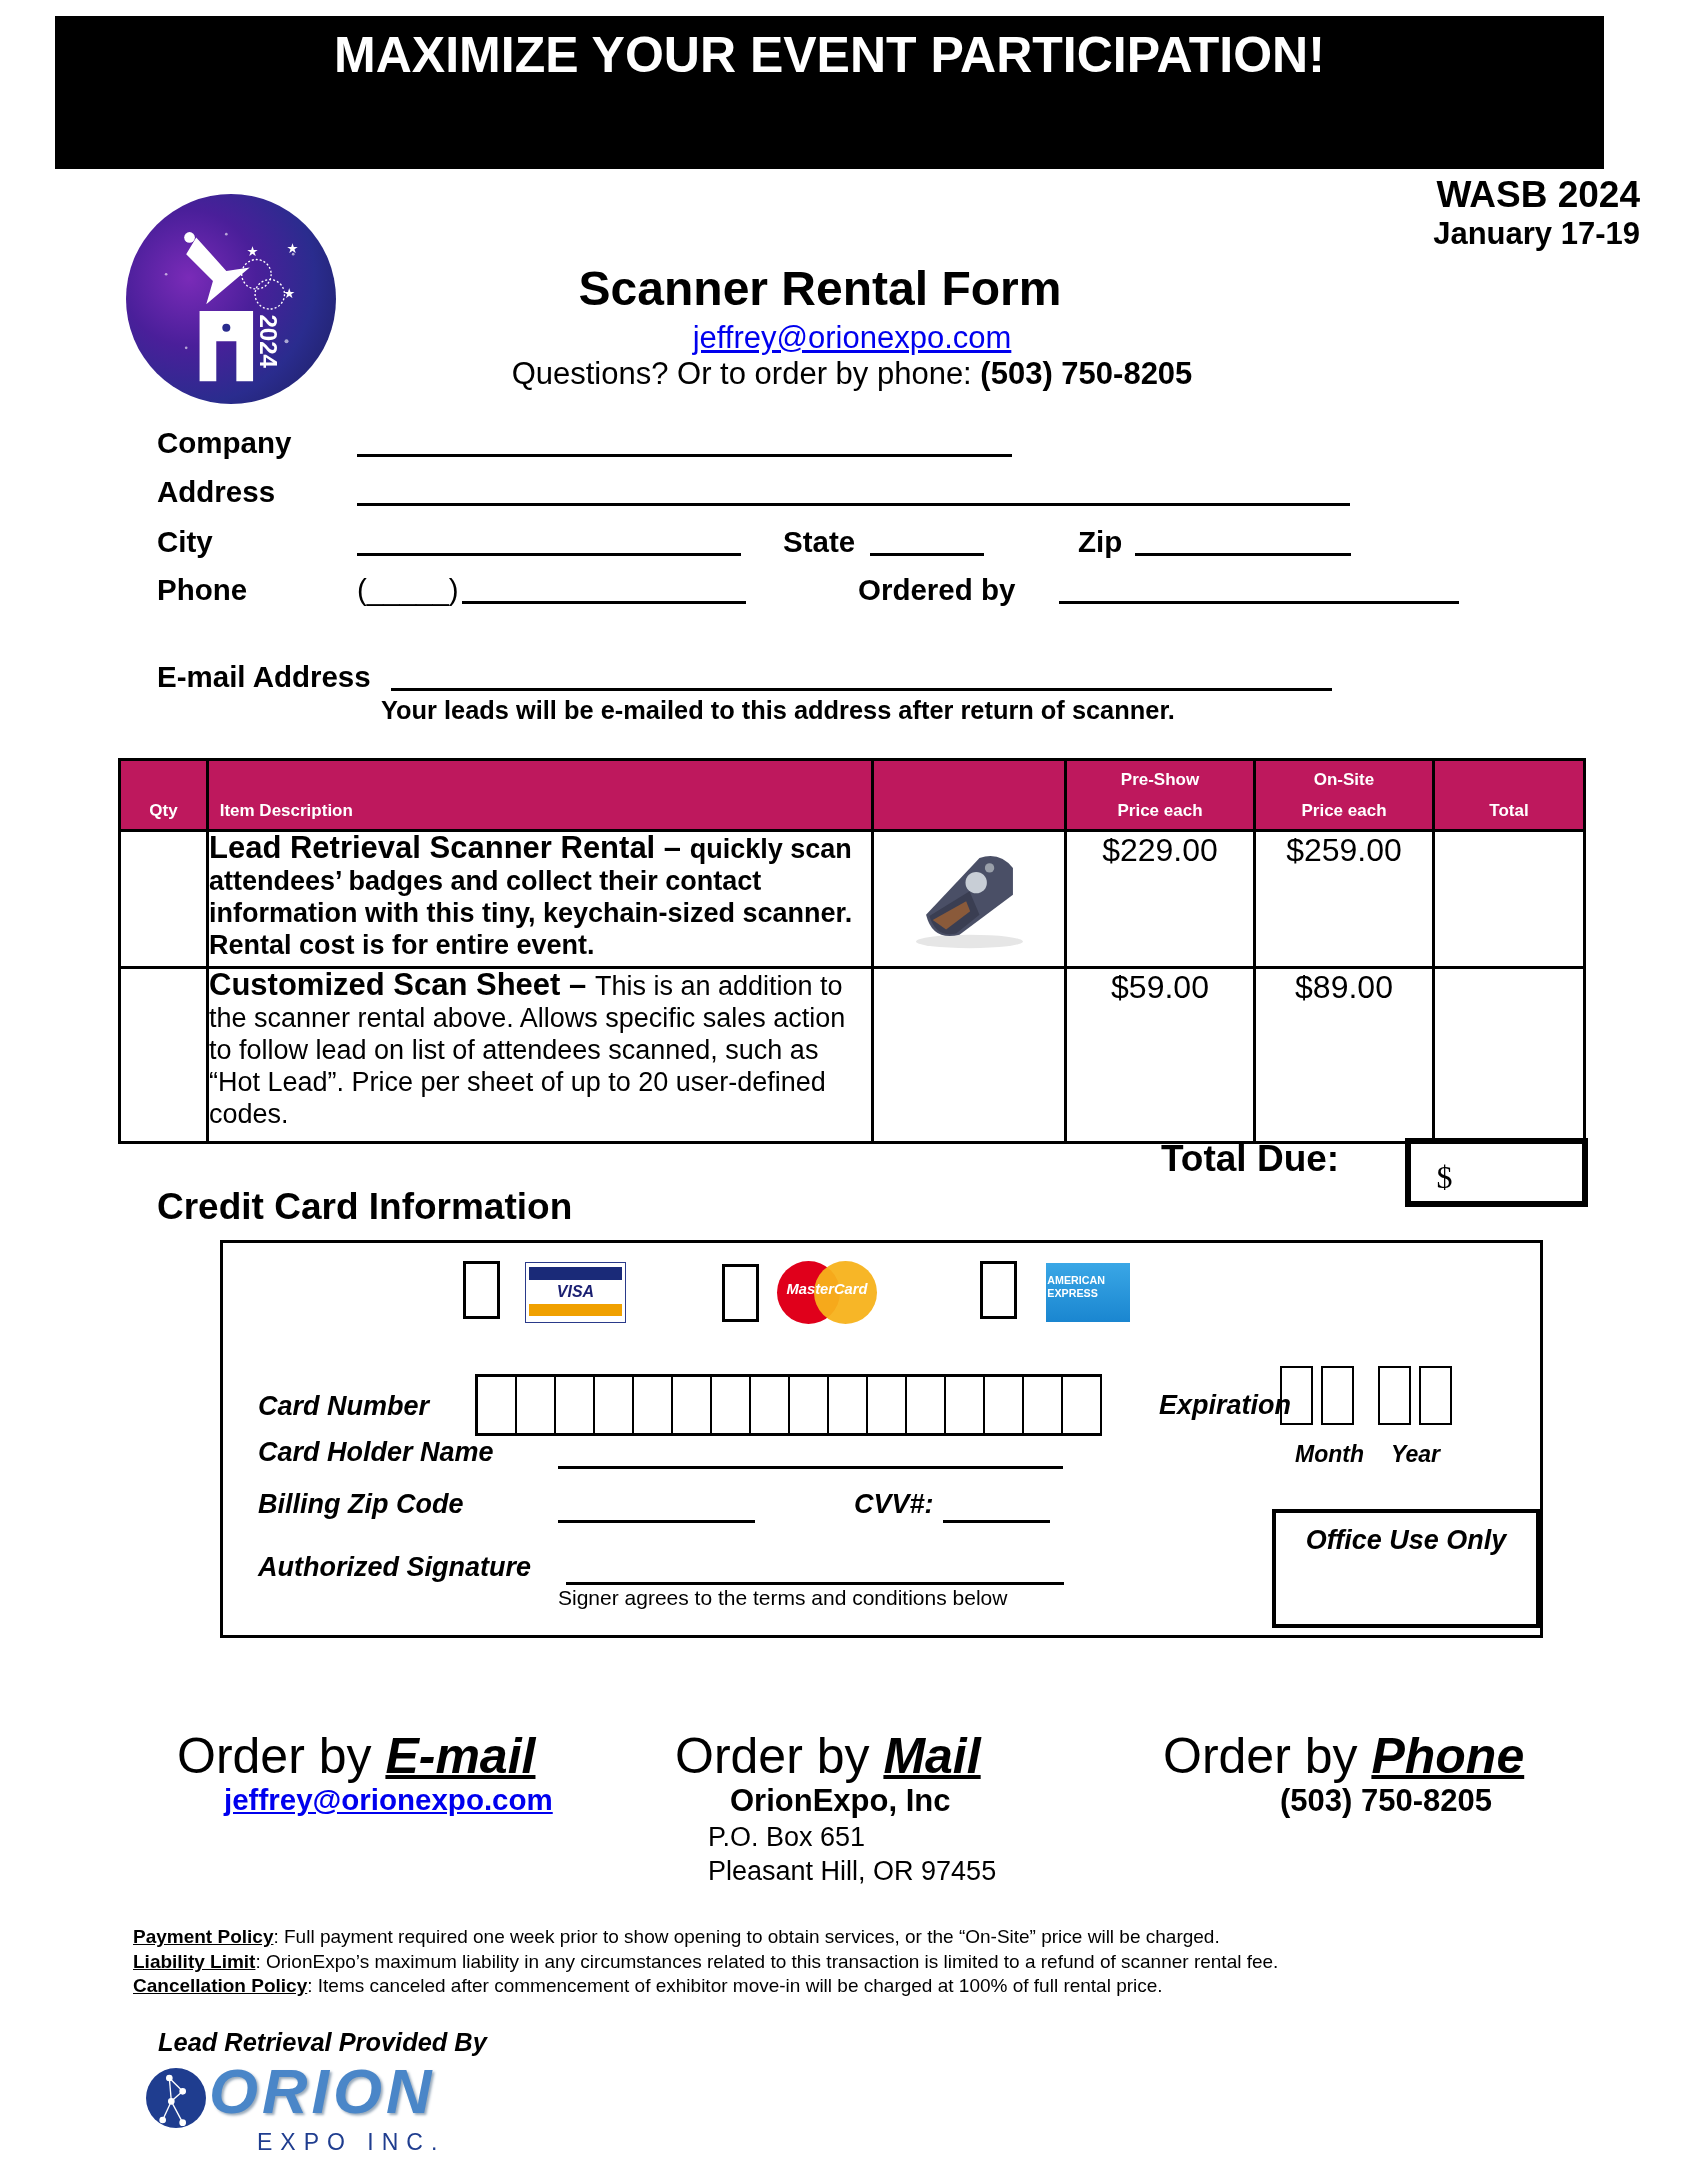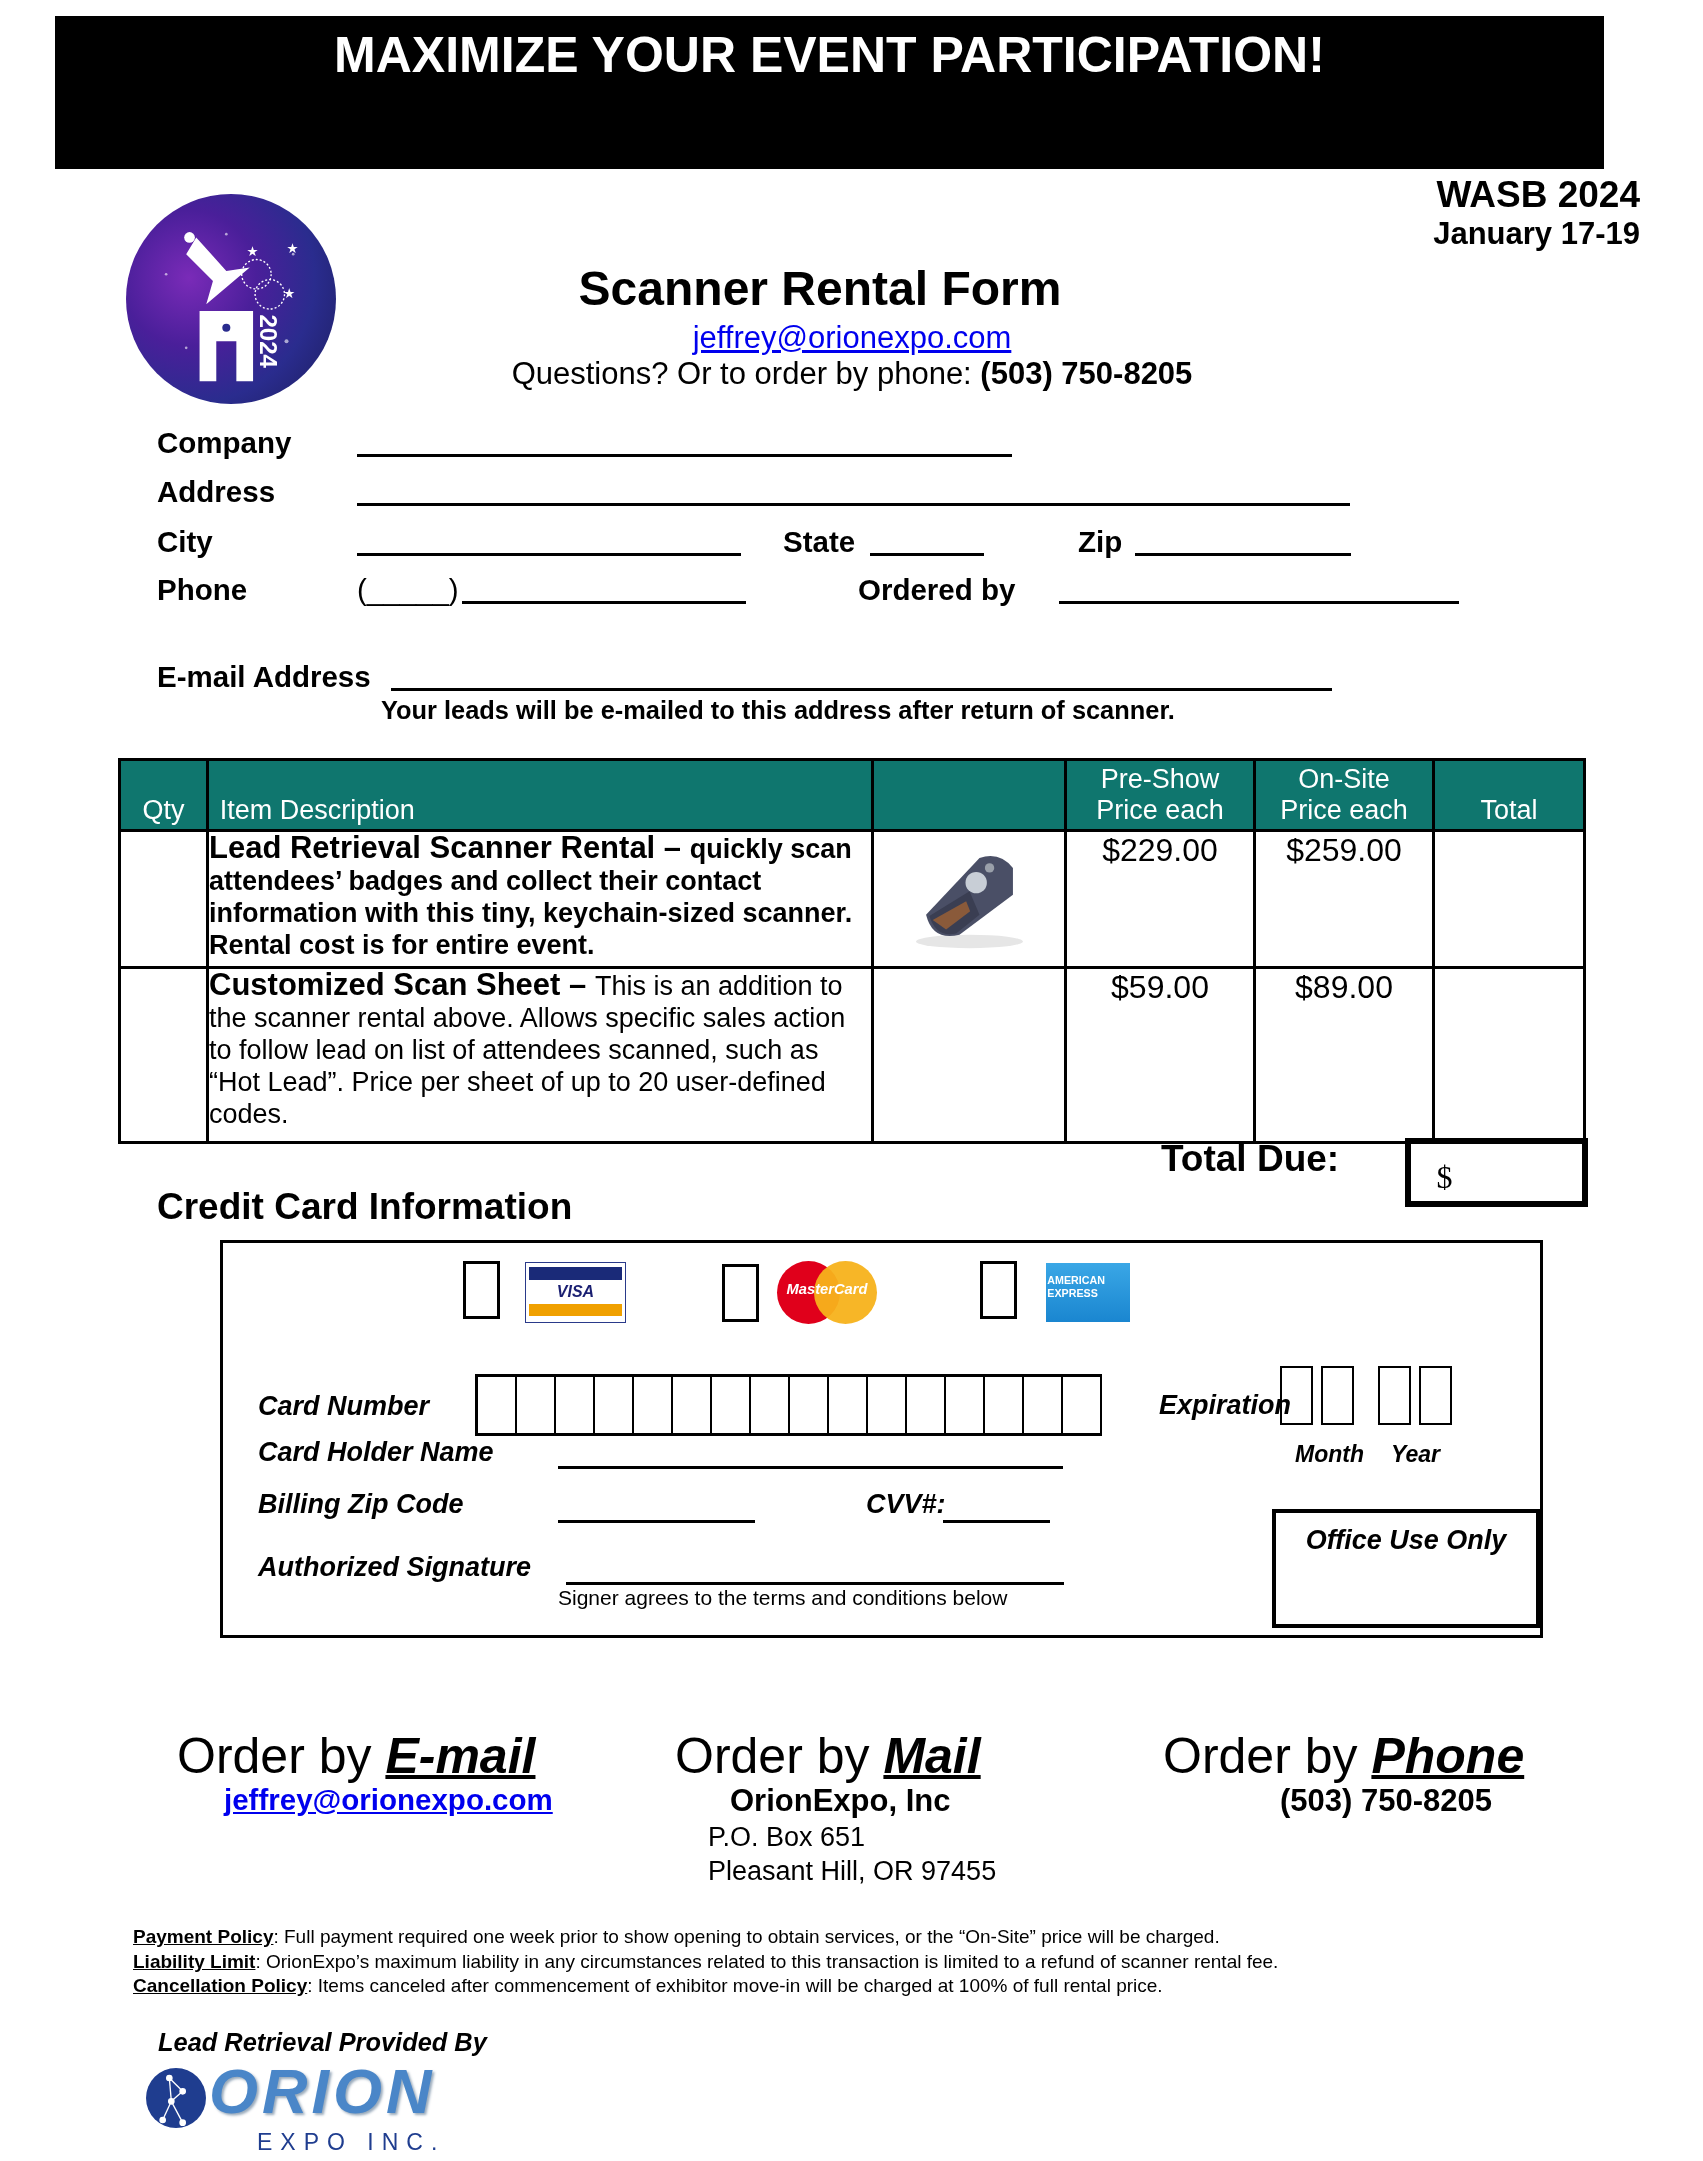--- a/index.html
+++ b/index.html
@@ -16,21 +16,21 @@
   .title { left:0; width:1640px; top:261px; text-align:center; font-size:48px; font-weight:bold; }
   .email-link { left:0; width:1704px; top:320px; text-align:center; font-size:31px; color:#0000ee; }
   .email-link span { text-decoration:underline; }
   .questions { left:0; width:1704px; top:356px; text-align:center; font-size:31px; }
   .questions b { font-weight:bold; }
   .lbl { font-size:29.5px; font-weight:bold; }
   .uline { border-bottom:3.3px solid #000; height:0; }
   .note { font-size:25.4px; font-weight:bold;margin-left:24px; }
   table.items { position:absolute; left:118px; top:758px; width:1465px; border-collapse:collapse; table-layout:fixed; }
   table.items td, table.items th { border:3.3px solid #000; padding:0; vertical-align:top; }
-  table.items th { background:#0f766e; color:#fff; font-weight:normal; font-size:27px; line-height:31px; vertical-align:bottom; padding-bottom:2.7px; border-color:#000; }
+  table.items th { background:#be185d; color:#fff; font-weight:bold; font-size:17px; line-height:31px; vertical-align:bottom; padding-bottom:2.7px; border-color:#000; }
   table.items th.sep { border-left:2px solid #fff; }
   .desc { padding:4px 9.4px 0 9.4px; font-size:27px; line-height:32px; }
   .desc .hd { font-size:31px; font-weight:bold; }
   .desc .bold { font-weight:bold; }
   .price { text-align:center; font-size:32px; padding-top:40px; }
   .totaldue-lbl { left:1161px; top:1138px; font-size:37px; font-weight:bold; }
   .totaldue-box { left:1405px; top:1138px; width:171px; height:57px; border:6px solid #000; }
   .totaldue-box span { position:absolute; left:25.4px; top:14.7px; font-family:"Liberation Serif", serif; font-size:32px; }
   .cc-title { left:157px; top:1186px; font-size:37px; font-weight:bold; }
   .cc-box { left:220px; top:1240px; width:1323px; height:398px; border:3.3px solid #000; box-sizing:border-box; }
@@ -215,21 +215,21 @@
 <div class="abs exp" style="left:1378px;top:1366px;"></div>
 <div class="abs exp" style="left:1419px;top:1366px;"></div>
 <div class="abs ital" style="left:1295px;top:1441px;font-size:23px;">Month</div>
 <div class="abs ital" style="left:1391px;top:1441px;font-size:23px;">Year</div>
 
 <div class="abs ital" style="left:258px;top:1437px;">Card Holder Name</div>
 <div class="abs uline" style="left:558px;top:1466px;width:505px;"></div>
 
 <div class="abs ital" style="left:258px;top:1489px;">Billing Zip Code</div>
 <div class="abs uline" style="left:558px;top:1520px;width:197px;"></div>
-<div class="abs ital" style="left:854px;top:1489px;margin-left:12px;">CVV#:</div>
+<div class="abs ital" style="left:854px;top:1489px;">CVV#:</div>
 <div class="abs uline" style="left:943px;top:1520px;width:107px;"></div>
 
 <div class="abs ital" style="left:258px;top:1552px;">Authorized Signature</div>
 <div class="abs uline" style="left:566px;top:1582px;width:498px;"></div>
 <div class="abs" style="left:558px;top:1586px;font-size:21px;">Signer agrees to the terms and conditions below</div>
 
 <div class="abs office">
   <div class="ital" style="margin-top:12px;">Office Use Only</div>
 </div>
 

